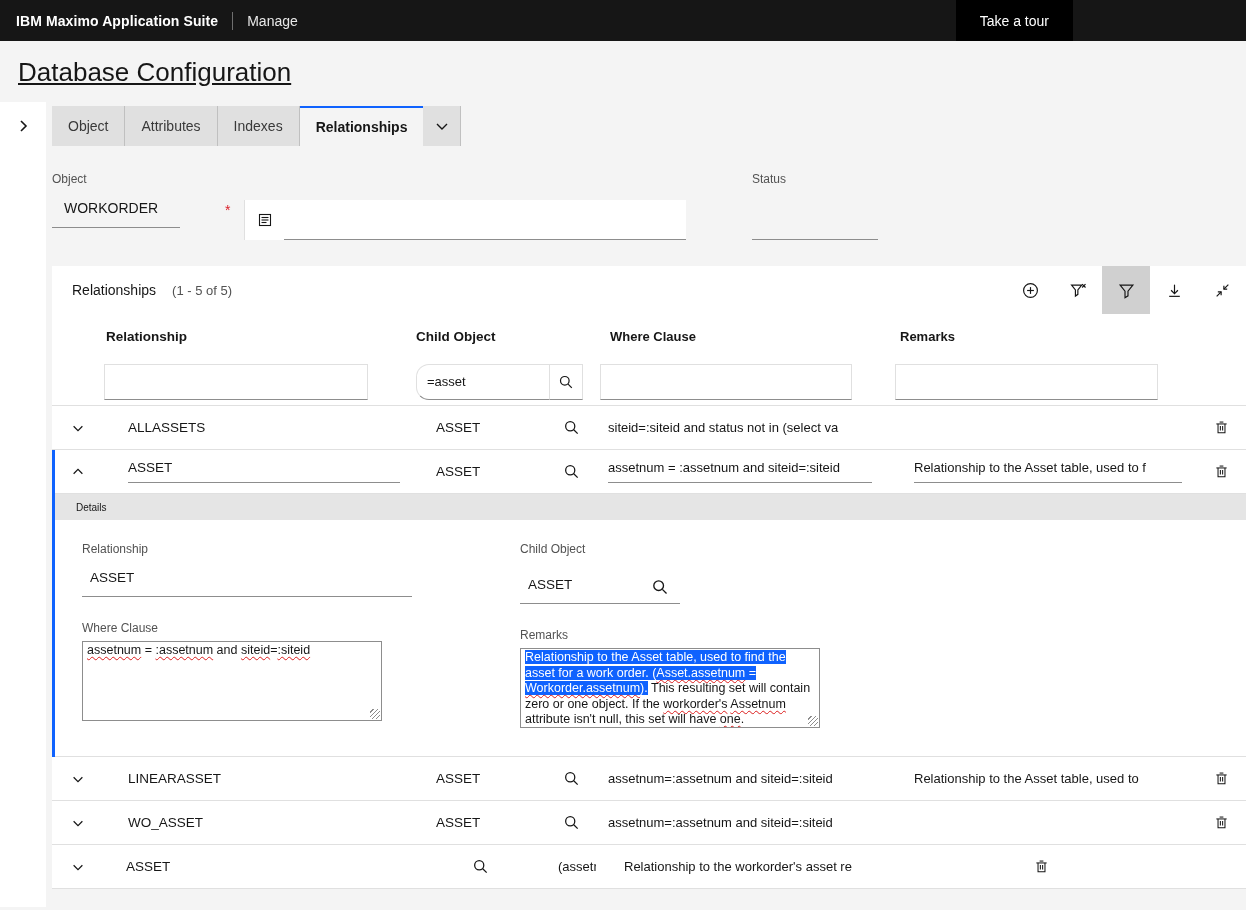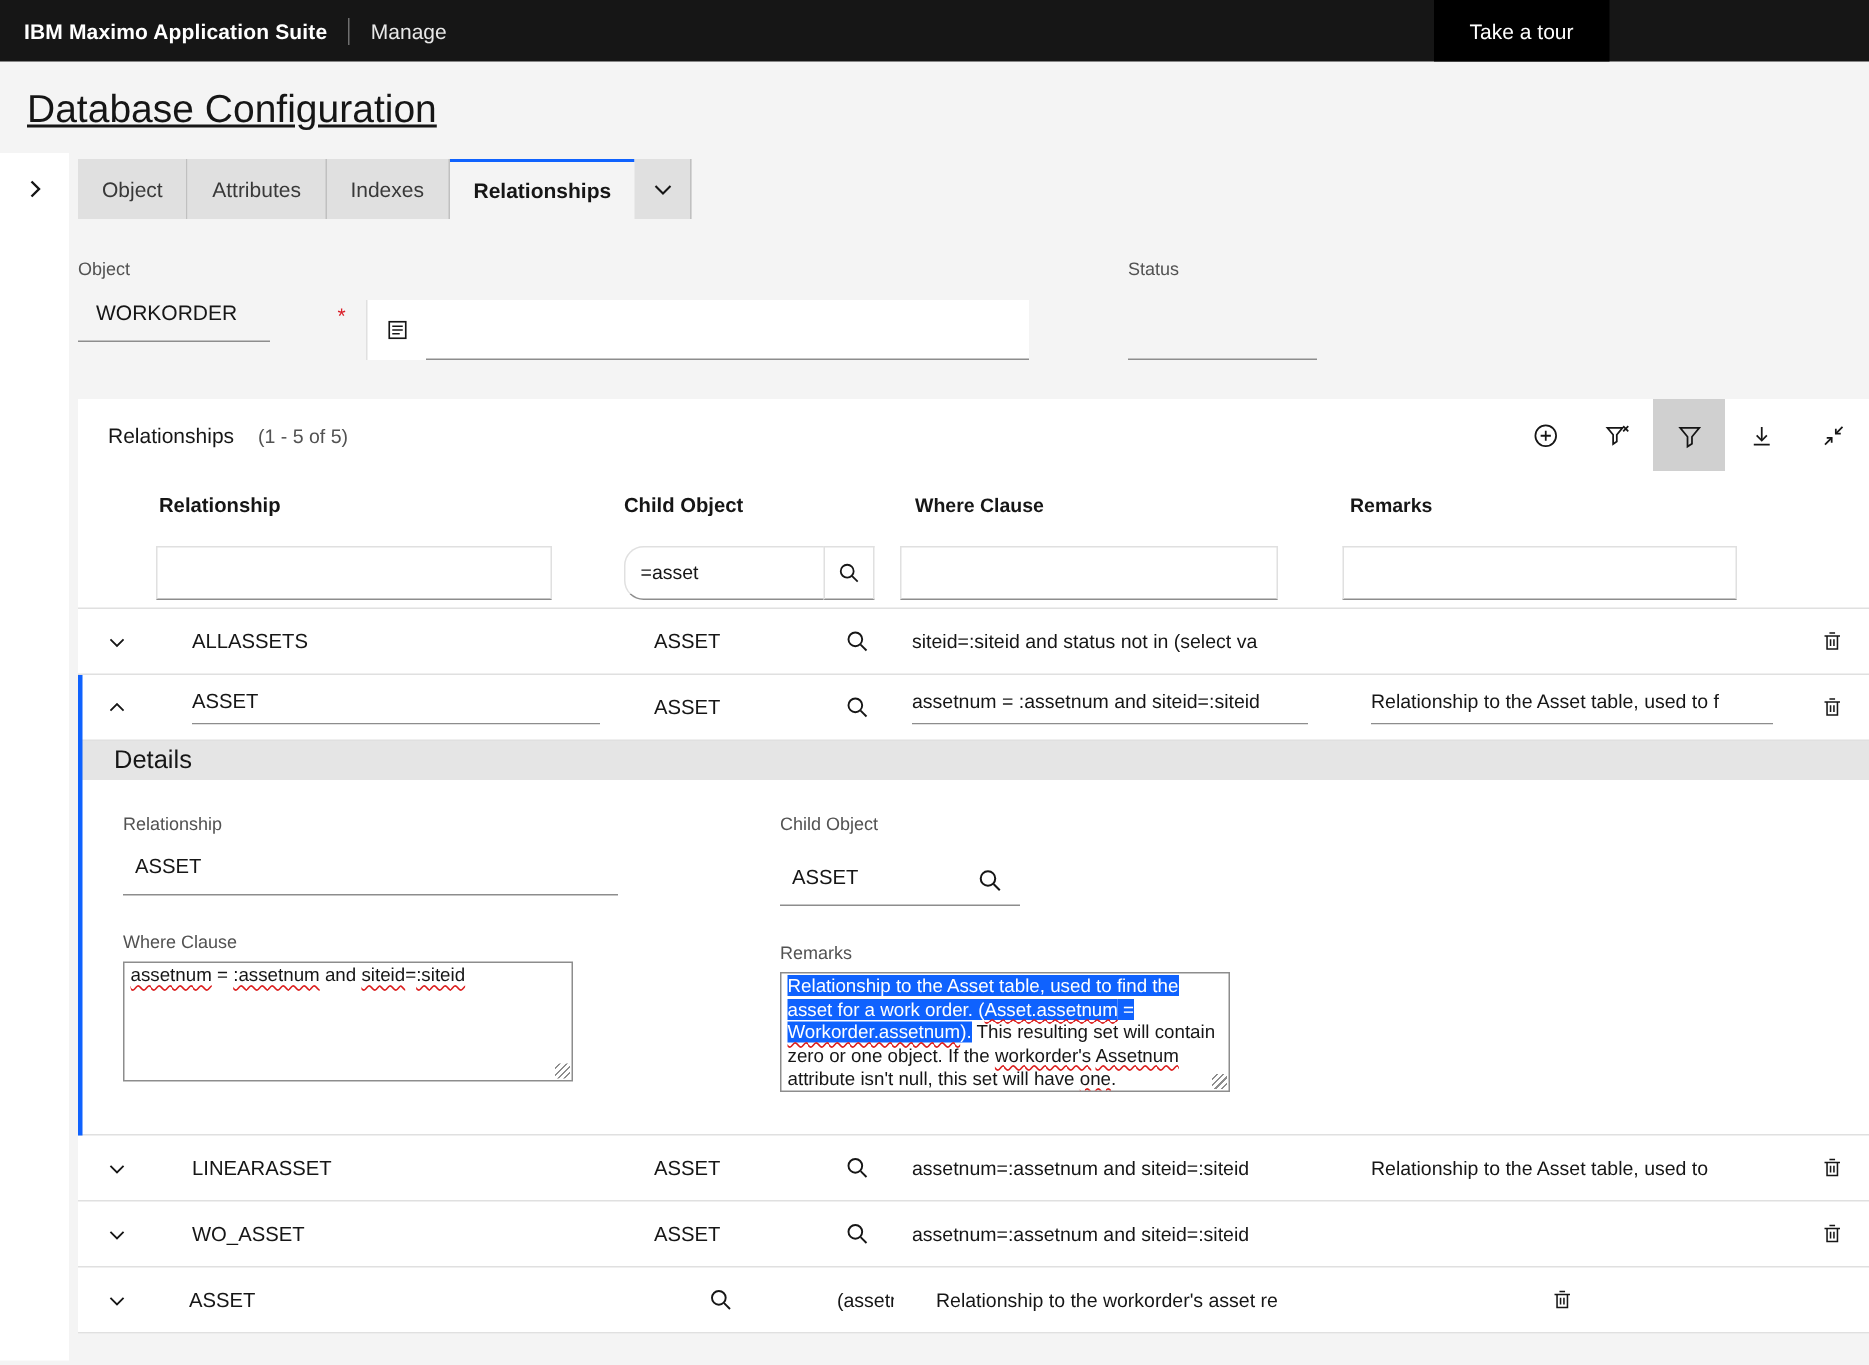--- a/index.html
+++ b/index.html
@@ -81,21 +81,21 @@
   .c-where { padding-left:12px; font-size:13px; white-space:nowrap; overflow:hidden; }
   .c-rem { padding-left:28px; font-size:13px; white-space:nowrap; overflow:hidden; }
   .c-del { display:flex; justify-content:center; }
   .del-btn { width:30px; height:30px; background:transparent; border:none; display:flex; align-items:center; justify-content:center; cursor:pointer; }
 
   .editing { border-bottom:1px solid #8d8d8d; padding-bottom:7px; margin-right:14px; }
 
   
   .expanded-wrap { position:relative; }
   .expanded-wrap::before { content:''; position:absolute; left:0; top:0; bottom:0; width:3px; background:#0f62fe; z-index:2; }
-  .details-band { height:26px; background:#e5e5e5; display:flex; align-items:center; padding-left:24px; font-size:17px; color:#161616; }
+  .details-band { height:26px; background:#e5e5e5; display:flex; align-items:center; padding-left:24px; font-size:10px; color:#161616; }
   .detail-panel { background:#fff; padding:22px 0 28px 30px; display:flex; border-bottom:1px solid #e0e0e0; }
   .d-col-left { width:340px; }
   .d-col-right { margin-left:98px; width:340px; }
   .d-field { margin-top:14px; width:330px; padding:0 8px 11px 8px; border-bottom:1px solid #8d8d8d; font-size:13.5px; }
   .d-lookup-row { display:flex; align-items:flex-end; margin-top:14px; width:160px; }
   .d-lookup-val { flex:1; padding:0 8px 11px 8px; border-bottom:1px solid #8d8d8d; font-size:13.5px; }
   .d-lookup-btn { width:40px; height:34px; background:transparent; border:none; border-bottom:1px solid #8d8d8d;
                   display:flex; align-items:center; justify-content:center; cursor:pointer; }
   .d-block { margin-top:24px; }
   .d-textarea { margin-top:6px; width:300px; height:80px; background:#fff; border:1px solid #8d8d8d;

